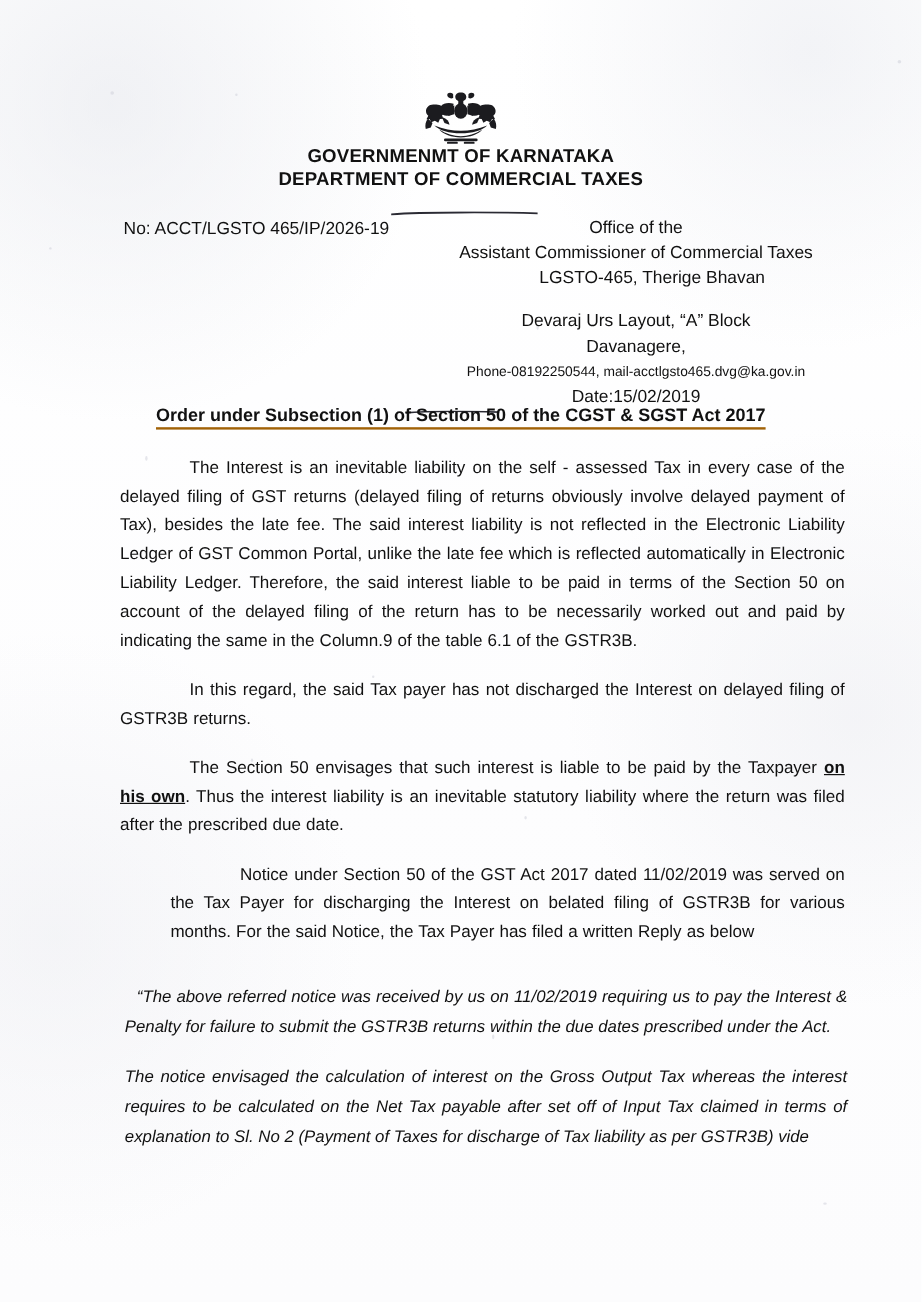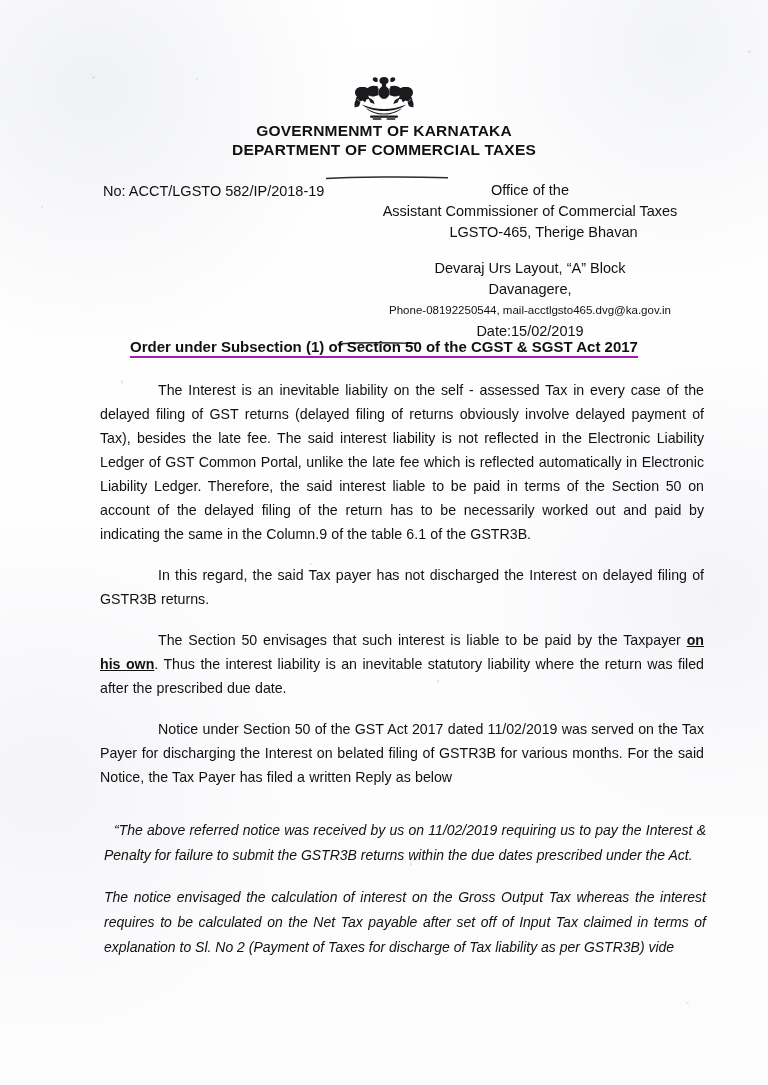--- a/index.html
+++ b/index.html
@@ -105,40 +105,40 @@
   
   .order-title {
     position: absolute;
     left: 0; right: 0;
     top: 338px;
     text-align: center;
     font-weight: bold;
     font-size: 15px;
   }
   .order-title span {
-    border-bottom: 2px solid #a21caf;
+    border-bottom: 2px solid #a16207;
     padding-bottom: 1px;
   }
 
   
   .body-area {
     position: absolute;
     left: 100px;
     top: 378px;
     width: 604px;
   }
   p.para {
     margin: 0 0 17px 0;
     font-size: 14.2px;
     line-height: 24px;
     text-align: justify;
     text-indent: 58px;
     word-spacing: 0.3px;
   }
-  p.para:last-child { margin-bottom: 0; }
+  p.para:last-child { margin-bottom: 0; margin-left: 42px; }
   .u-bold {
     font-weight: bold;
     text-decoration: underline;
   }
 
   
   .quote-area {
     position: absolute;
     left: 104px;
     top: 818px;
@@ -205,21 +205,21 @@
           <rect x="54.5" y="50.2" width="9" height="1.6" rx="0.7"></rect>
         </g>
       </svg>
     </div>
 
     <div class="gov-header">
       <div class="gov-line">GOVERNMENMT OF KARNATAKA</div>
       <div class="gov-line">DEPARTMENT OF COMMERCIAL TAXES</div>
     </div>
 
-    <div class="ref-no">No: ACCT/LGSTO 582/IP/2018-19</div>
+    <div class="ref-no">No: ACCT/LGSTO 465/IP/2026-19</div>
 
     <div class="office-block">
       <div class="ln">Office of the</div>
       <div class="ln">Assistant Commissioner of Commercial Taxes</div>
       <div class="ln">
         <span class="ln-lgsto">LGSTO-465, Therige Bhavan</span>
         <svg class="pen-underline-1" viewBox="0 0 78 3" preserveAspectRatio="none">
           <path d="M0 2.1 C16 0.5, 44 0.4, 78 1.4" stroke="#2a2a33" stroke-width="1.4" fill="none" stroke-linecap="round"></path>
         </svg>
       </div>

